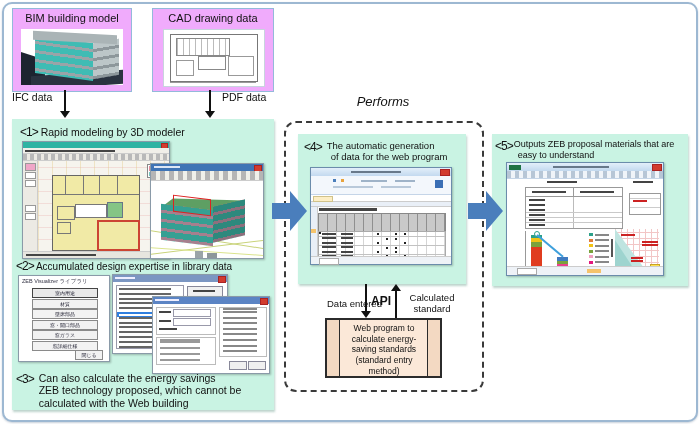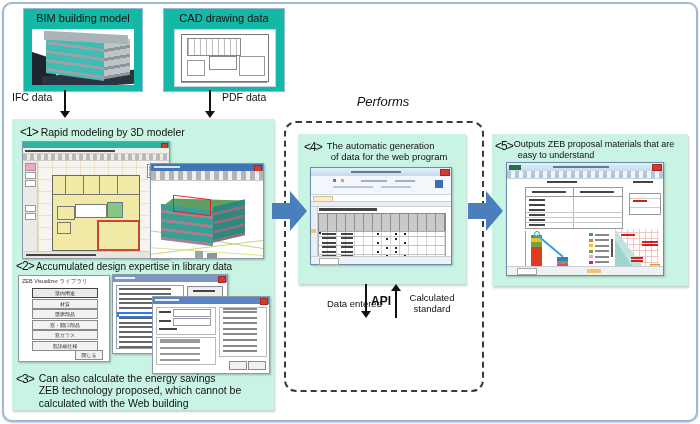--- a/index.html
+++ b/index.html
@@ -2,21 +2,21 @@
 <html><head>
 <meta charset="utf-8">
 <style>
   html,body{margin:0;padding:0;background:#fff;}
   #stage{position:relative;width:700px;height:424px;background:#fff;overflow:hidden;
          font-family:"Liberation Sans","DejaVu Sans",sans-serif;color:#111;}
   .abs{position:absolute;}
   
   #frame{left:2px;top:2px;width:692px;height:416px;border:2px solid #9db8d2;border-radius:10px;background:#fff;box-shadow:0 1px 2px rgba(40,70,110,.25);}
   
-  .srcbox{background:#14b8a6;border:1px solid #94b9da;margin-left:11px;}
+  .srcbox{background:#f0abfc;border:1px solid #94b9da;}
   .srcbox .cap{position:absolute;top:3px;left:0;right:0;text-align:center;font-size:11px;color:#111;}
   
   .mint{background:#c9f3e3;box-shadow:1px 2px 2px rgba(110,160,145,.45);}
   .stepnum{font-size:12px;letter-spacing:-1px;}
   .h1{font-size:10.5px;} .h2{font-size:10px;} .h3{font-size:10.5px;line-height:1.18;}
   
   .vline{background:#111;width:2px;}
   .headdown{width:0;height:0;border-left:5px solid transparent;border-right:5px solid transparent;border-top:7px solid #111;}
   .headup{width:0;height:0;border-left:5px solid transparent;border-right:5px solid transparent;border-bottom:7px solid #111;}
   
@@ -273,20 +273,31 @@
   <div class="abs headup" style="left:391px;top:284px;z-index:6;"></div>
   <div class="abs vline" style="left:395px;top:291px;height:27px;z-index:6;"></div>
 
   <div class="abs" style="left:299px;top:298px;font-size:9.5px;padding-left:28px;">Data entered</div>
   <div class="abs" style="left:371px;top:294px;font-size:12px;font-weight:bold;">API</div>
   <div class="abs" style="left:406px;top:293px;width:52px;text-align:center;font-size:9.5px;line-height:1.15;">
     <span>Calculated</span><br>
     <span>standard</span>
   </div>
 
+  <div class="abs" id="webbox">
+    <div class="strip" style="left:0;border-right:1.5px solid #2b2b2b;"></div>
+    <div class="strip" style="right:0;border-left:1.5px solid #2b2b2b;"></div>
+    <div class="txt">
+      <span>Web program to</span><br>
+      <span>calculate energy-</span><br>
+      <span>saving standards</span><br>
+      <span>(standard entry</span><br>
+      <span>method)</span>
+    </div>
+  </div>
 
   <div class="abs mint" style="left:492px;top:134px;width:196px;height:152px;z-index:2;">
     <div class="abs" style="left:3px;top:5px;font-size:9px;line-height:1.25;">
       <div style="display:flex;">
         <span class="stepnum" style="margin-right:1px;">&lt;5&gt;</span>
         <span>
           <span>Outputs ZEB proposal materials that are</span><br>
           <span style="padding-left:4px;">easy to understand</span>
         </span>
       </div>

